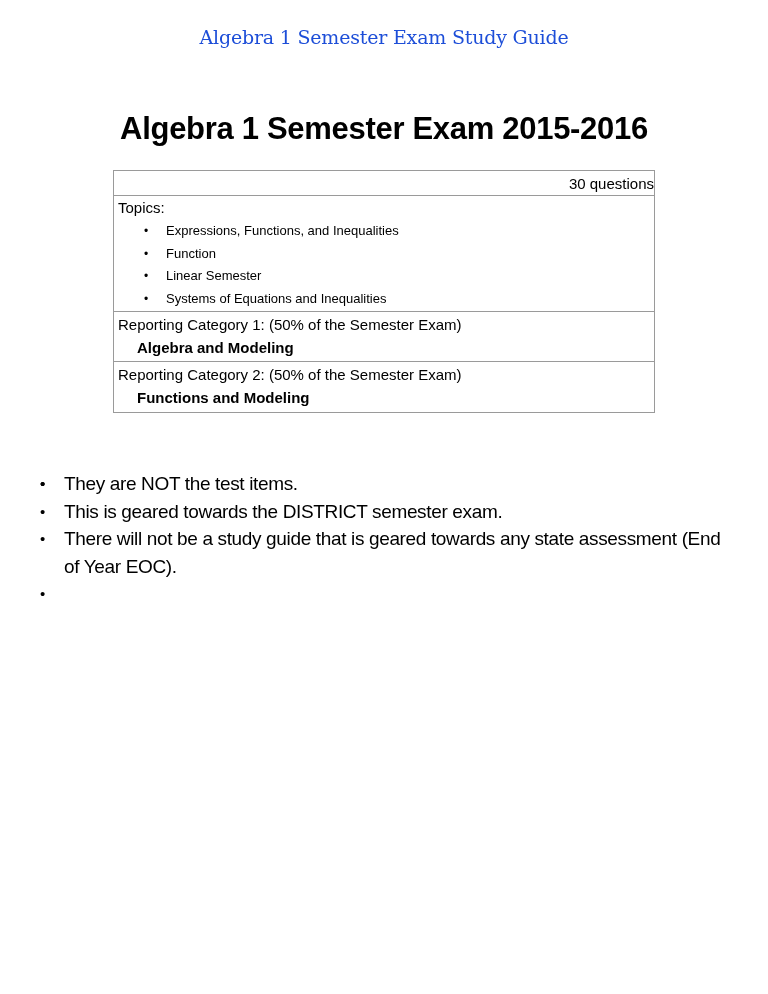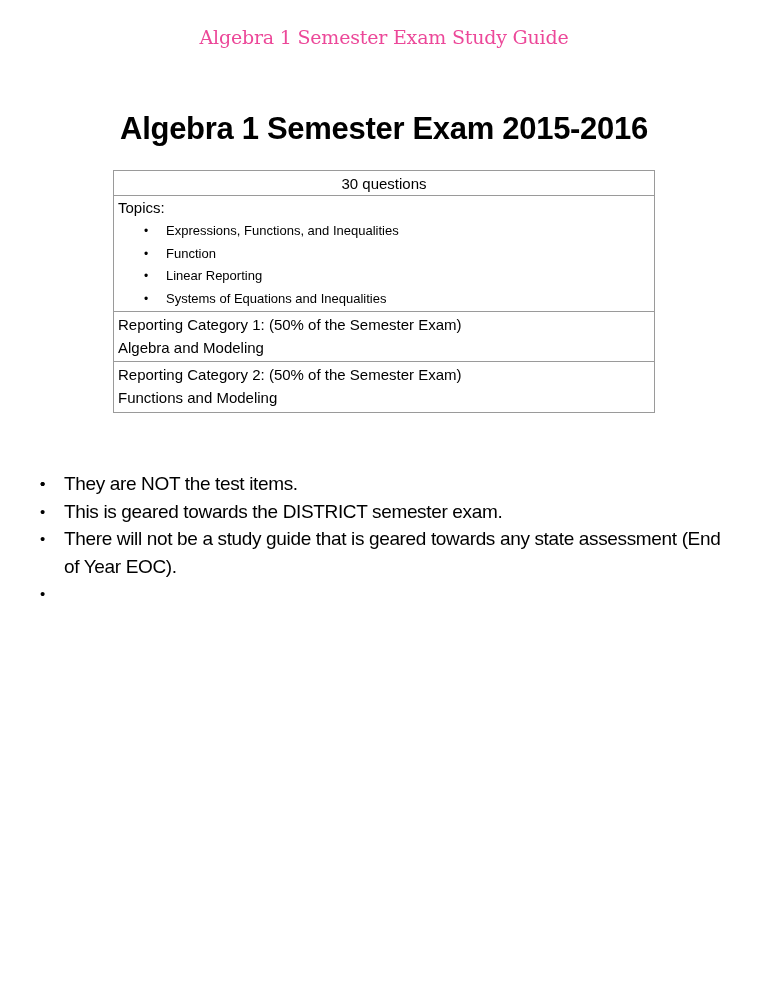--- a/index.html
+++ b/index.html
@@ -15,21 +15,21 @@
       color: #000;
     }
     .page-header {
       position: absolute;
       top: 26px;
       left: 0;
       width: 768px;
       text-align: center;
       font-family: "DejaVu Serif", serif;
       font-size: 19px;
-      color: #ec4899;
+      color: #1d4ed8;
       letter-spacing: -0.2px;
     }
     .doc-title {
       position: absolute;
       top: 111px;
       left: 0;
       width: 768px;
       text-align: center;
       font-family: "Liberation Sans", sans-serif;
       font-weight: bold;
@@ -45,21 +45,21 @@
       border-collapse: collapse;
       font-family: "Liberation Sans", sans-serif;
     }
     .row {
       border-bottom: 1.5px solid #9a9a9a;
       box-sizing: border-box;
     }
     .row:last-child { border-bottom: none; }
     .row-questions {
       height: 25px;
-      text-align: center;
+      text-align: right;
       font-size: 15px;
       line-height: 25px;
     }
     .row-topics {
       height: 116px;
       padding: 2px 4px 0 4px;
       font-size: 15px;
     }
     .topics-label {
       line-height: 20px;
@@ -81,21 +81,22 @@
       top: 0;
       font-size: 12px;
     }
     .row-category {
       height: 50px;
       padding: 1px 4px 0 4px;
       font-size: 15px;
       line-height: 23px;
     }
     .row-category .cat-name {
-      font-weight: normal;
+      font-weight: bold;
+      margin-left: 19px;
     }
     .notes-list {
       position: absolute;
       top: 470px;
       left: 40px;
       width: 700px;
       list-style: none;
       margin: 0;
       padding: 0;
       font-family: "Liberation Sans", sans-serif;
@@ -131,21 +132,21 @@
       <li>
         <span class="bullet">•</span>
         <span>Expressions, Functions, and Inequalities</span>
       </li>
       <li>
         <span class="bullet">•</span>
         <span>Function</span>
       </li>
       <li>
         <span class="bullet">•</span>
-        <span>Linear Reporting</span>
+        <span>Linear Semester</span>
       </li>
       <li>
         <span class="bullet">•</span>
         <span>Systems of Equations and Inequalities</span>
       </li>
     </ul>
   </div>
   <div class="row row-category">
     <div>Reporting Category 1: (50% of the Semester Exam)</div>
     <div class="cat-name">Algebra and Modeling</div>

